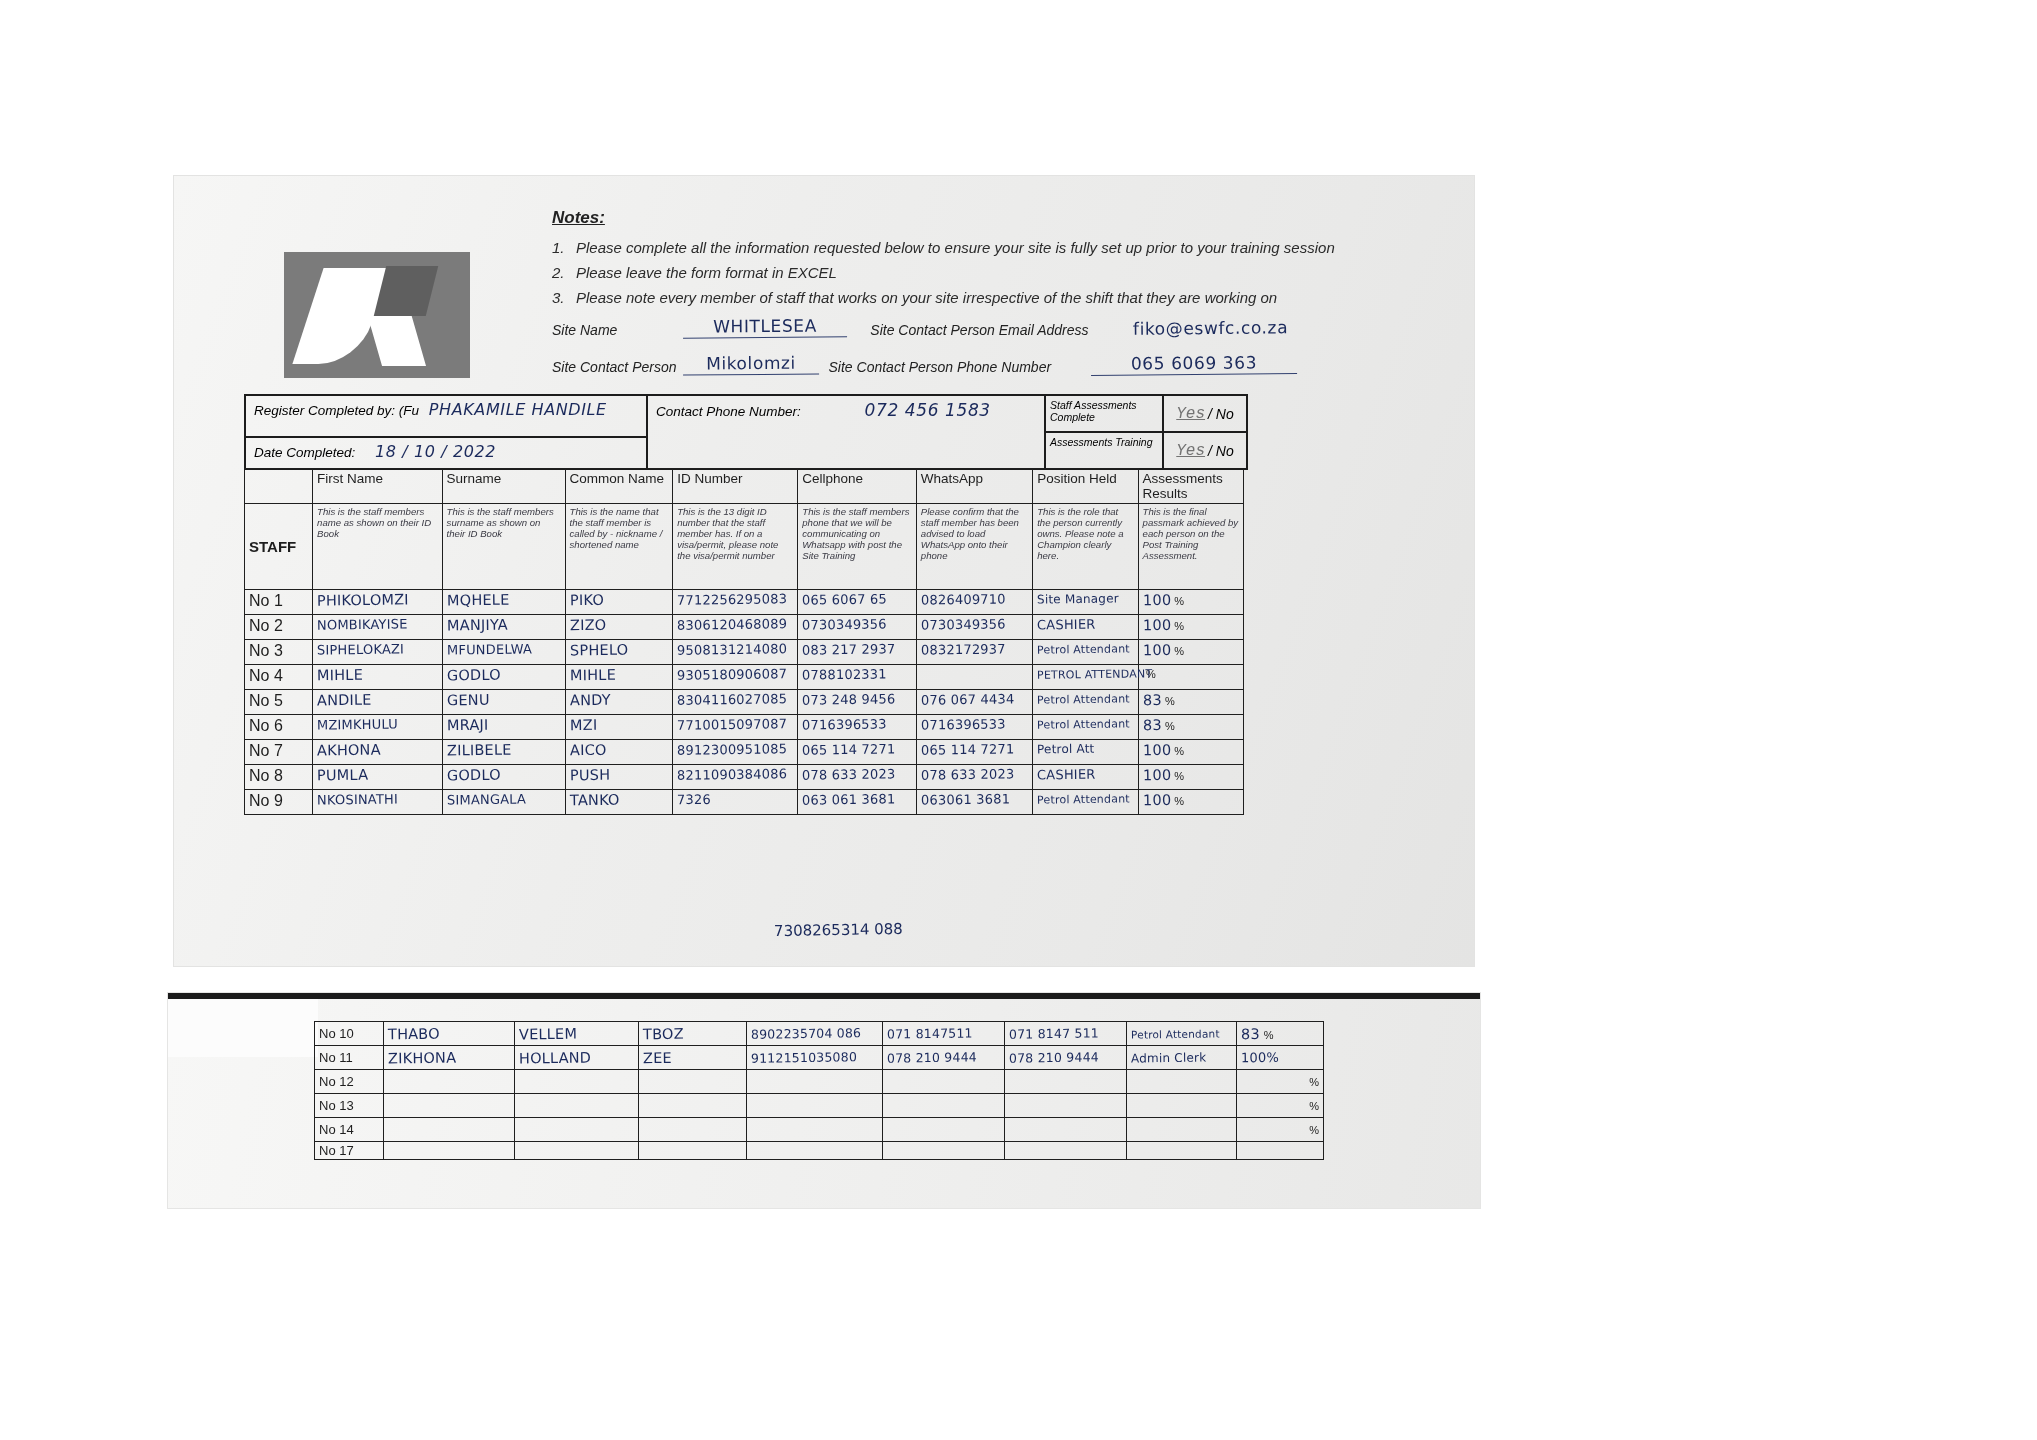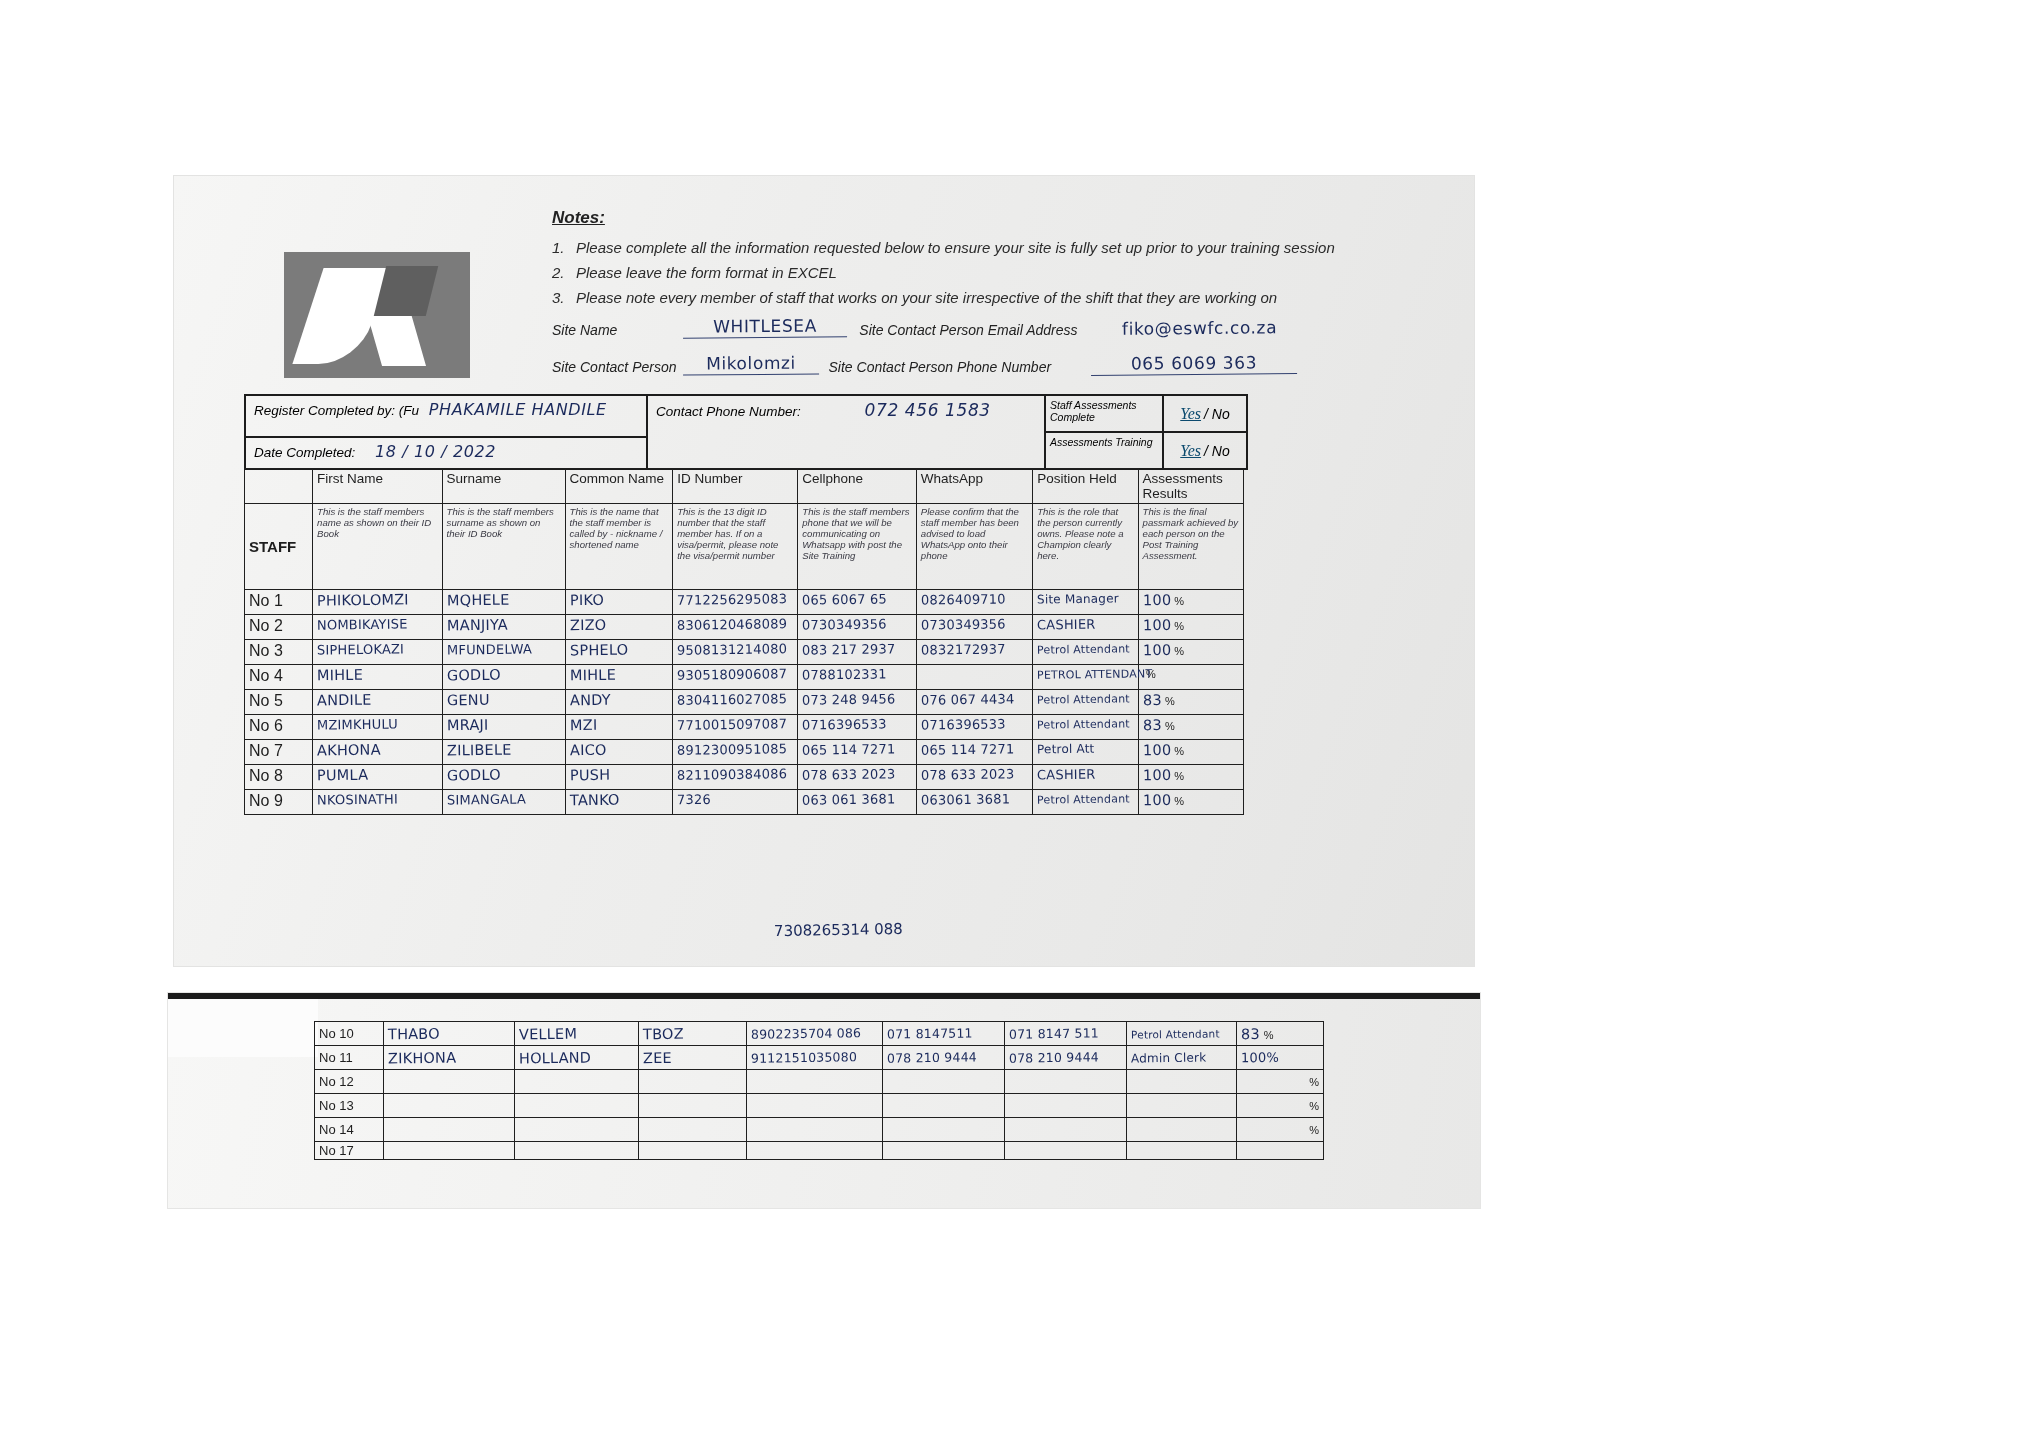--- a/index.html
+++ b/index.html
@@ -120,21 +120,21 @@
     display:flex;
   }
   .regbox .c1{ flex: 0 0 400px; border-right:2px solid #1c1c1c; position:relative; }
   .regbox .c3{ flex: 1 1 auto; border-right:2px solid #1c1c1c; position:relative;}
   .regbox .c4{ flex: 0 0 200px; display:flex; flex-direction:column; }
   .split-h{ border-bottom:2px solid #1c1c1c; }
   .cellpad{ padding: 4px 8px; font-size: 13.5px; font-style: italic; }
   .assess-row{ flex:1; display:flex; }
   .assess-lbl{ flex: 0 0 108px; border-right:2px solid #1c1c1c; font-size:10.5px; line-height:12px; padding:3px 4px; font-style:italic;}
   .assess-val{ flex:1; display:flex; align-items:center; justify-content:center; font-size:14px; font-style:italic;}
-  .yes-hand{ font-family:Liberation Serif, serif; color:#0c4a6e; font-size:16px; text-decoration: underline; margin-right:3px;}
+  .yes-hand{ font-family:Liberation Mono, monospace; color:#737373; font-size:16px; text-decoration: underline; margin-right:3px;}
 
   
   .tbl{
     position:absolute; left:70px; top:292px;
     width: 1000px;
     border-collapse: collapse;
     table-layout: fixed;
     background: transparent;
   }
   .tbl td, .tbl th{
@@ -233,21 +233,21 @@
           <span class="num">3.</span>
           <span>Please note every member of staff that works on your site irrespective of the shift that they are working on</span>
         </li>
       </ul>
     </div>
 
     <div class="fields">
       <div class="field-row">
         <span class="flabel">Site Name</span>
         <span class="hand hw-line" style="margin-left:66px;width:148px;">WHITLESEA</span>
-        <span class="flabel" style="margin-left:12px;">Site Contact Person Email Address</span>
+        <span class="flabel" style="margin-left:23px;">Site Contact Person Email Address</span>
         <span class="hand hw-plain" style="margin-left:36px;">fiko@eswfc.co.za</span>
       </div>
       <div class="field-row">
         <span class="flabel">Site Contact Person</span>
         <span class="hand hw-line" style="margin-left:6px;width:120px;">Mikolomzi</span>
         <span class="flabel" style="margin-left:10px;">Site Contact Person Phone Number</span>
         <span class="hand hw-line" style="margin-left:40px;width:190px;">065 6069 363</span>
       </div>
     </div>
 

